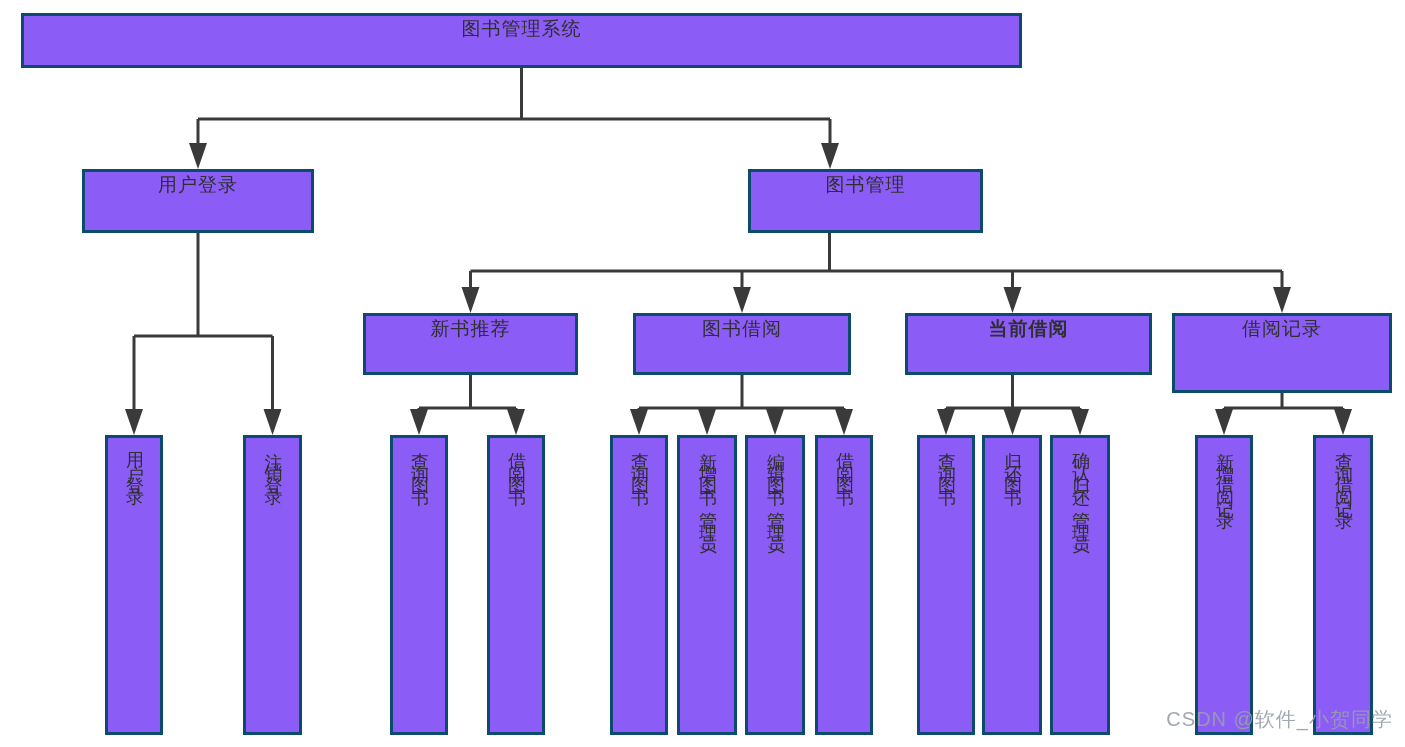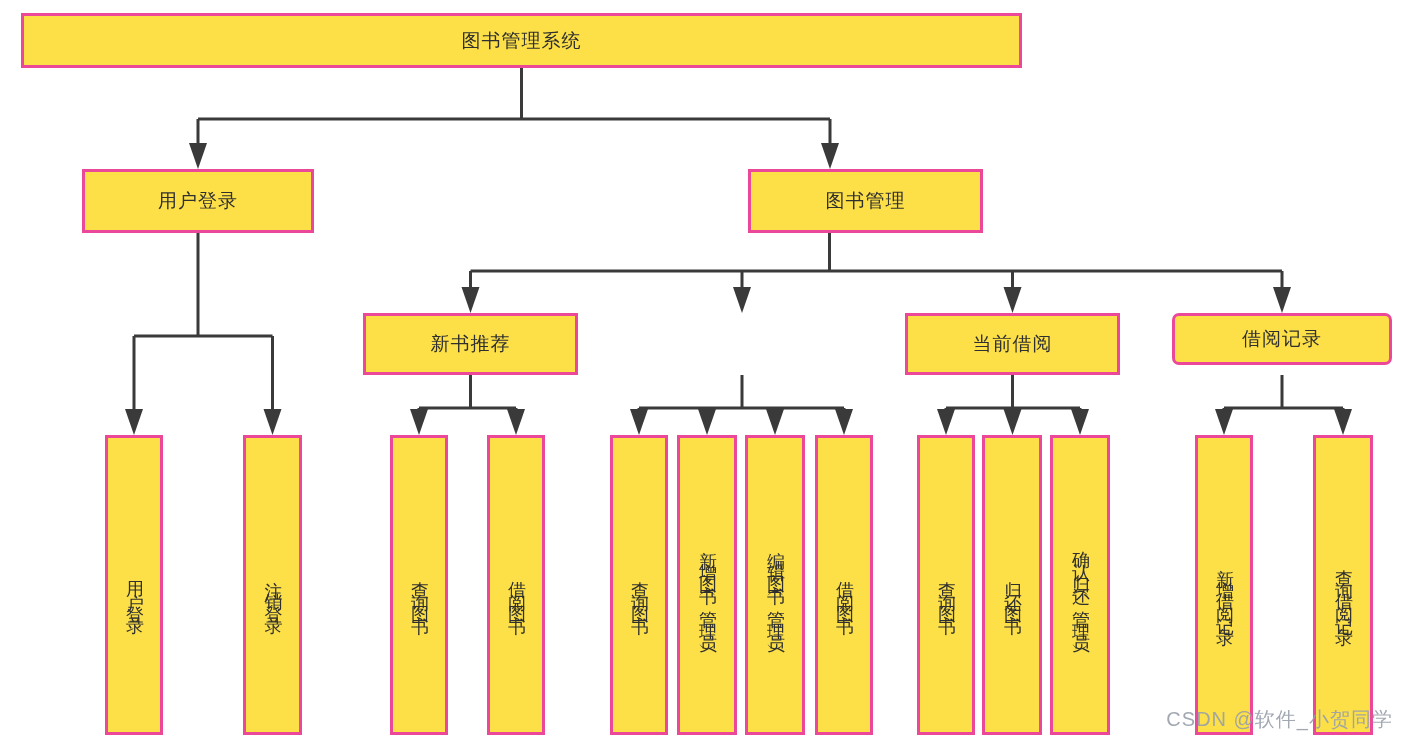--- a/index.html
+++ b/index.html
@@ -7,24 +7,24 @@
     position:relative;
     width:1405px;height:747px;
     background:#ffffff;
     font-family:"Liberation Sans","DejaVu Sans",sans-serif;
     color:#2f2f2f;
     overflow:hidden;
   }
   .box{
     position:absolute;
     box-sizing:border-box;
-    border:3px solid #ec4899;
-    background:#fde047;
+    border:3px solid #0c4a6e;
+    background:#8b5cf6;
     display:flex;
-    align-items:center;
+    align-items:flex-start;
     justify-content:center;
     text-align:center;
   }
   .hbox{font-size:19px;letter-spacing:1px;}
   .vbox span{
     writing-mode:vertical-rl;
     text-orientation:mixed;
     font-size:18px;
     line-height:1.1;
     letter-spacing:12px;
@@ -99,24 +99,27 @@
   <div class="box hbox" style="left:82px;top:169px;width:232px;height:64px;">
     <span>用户登录</span>
   </div>
   <div class="box hbox" style="left:712px;top:169px;width:235px;height:64px;margin-left:36px;">
     <span>图书管理</span>
   </div>
 
   <div class="box hbox" style="left:363px;top:313px;width:215px;height:62px;">
     <span>新书推荐</span>
   </div>
-  <div class="box hbox" style="left:905px;top:313px;width:215px;height:62px;">
+  <div class="box hbox" style="left:633px;top:313px;width:218px;height:62px;">
+    <span>图书借阅</span>
+  </div>
+  <div class="box hbox" style="left:905px;top:313px;width:247px;height:62px;font-weight:bold;">
     <span>当前借阅</span>
   </div>
-  <div class="box hbox" style="left:1172px;top:313px;width:220px;height:52px;border-radius:7px;">
+  <div class="box hbox" style="left:1172px;top:313px;width:220px;height:80px;">
     <span>借阅记录</span>
   </div>
 
   <div class="box vbox" style="left:105px;top:435px;width:58px;height:300px;">
     <span>用户登录</span>
   </div>
   <div class="box vbox" style="left:243px;top:435px;width:59px;height:300px;">
     <span>注销登录</span>
   </div>
 

